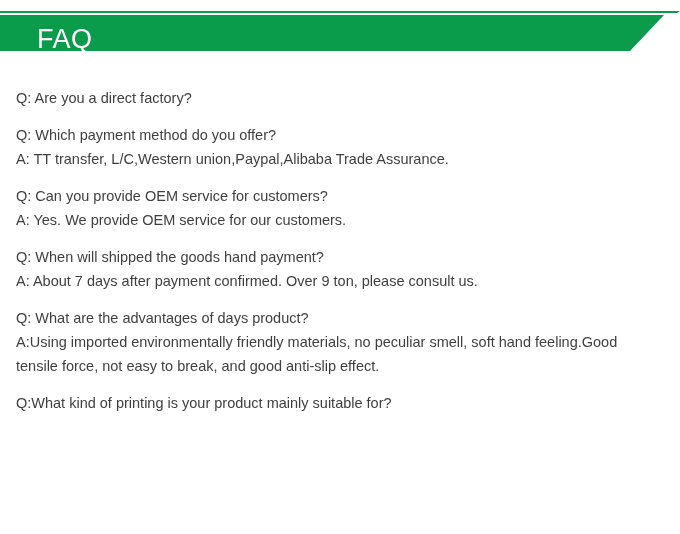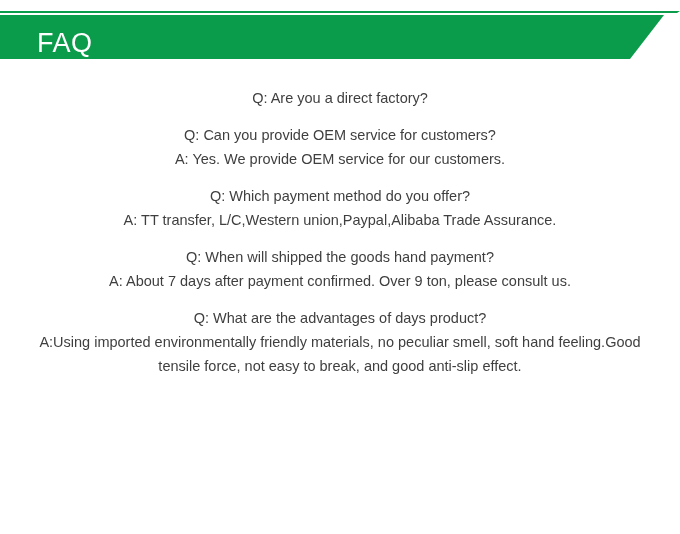--- a/index.html
+++ b/index.html
@@ -24,43 +24,42 @@
     height: 2px;
     background: #0a9b4b;
     clip-path: polygon(0 0, 100% 0, calc(100% - 3px) 100%, 0 100%);
   }
   
   .banner {
     position: absolute;
     top: 15px;
     left: 0;
     width: 664px;
-    height: 44px;
+    height: 36px;
     background: #0a9b4b;
     clip-path: polygon(0 0, 100% 0, calc(100% - 34px) 100%, 0 100%);
     display: flex;
     align-items: center;
     box-sizing: border-box;
     padding-top: 12px;
   }
   .banner-title {
     color: #ffffff;
     font-size: 27px;
     font-weight: 400;
     padding-left: 37px;
     letter-spacing: 0.5px;
     line-height: 1;
   }
   
   .content {
     position: absolute;
     top: 86px;
-    left: 10px;
+    left: 16px;
     width: 660px;
-    text-align: center;
   }
   .qa-block {
     margin-bottom: 13px;
   }
   .qa-q, .qa-a {
     font-size: 14.5px;
     line-height: 24px;
     color: #3f3f3f;
     white-space: pre-wrap;
   }
@@ -76,37 +75,38 @@
     <span class="banner-title">FAQ</span>
   </div>
 
   <div class="content">
 
     <div class="qa-block">
       <div class="qa-q">Q: Are you a direct factory?</div>
     </div>
 
     <div class="qa-block">
-      <div class="qa-q">Q: Can you provide OEM service for customers?</div>
-      <div class="qa-a">A: Yes. We provide OEM service for our customers.</div>
+      <div class="qa-q">Q: Which payment method do you offer?</div>
+      <div class="qa-a">A: TT transfer, L/C,Western union,Paypal,Alibaba Trade Assurance.</div>
     </div>
 
     <div class="qa-block">
-      <div class="qa-q">Q: Which payment method do you offer?</div>
-      <div class="qa-a">A: TT transfer, L/C,Western union,Paypal,Alibaba Trade Assurance.</div>
+      <div class="qa-q">Q: Can you provide OEM service for customers?</div>
+      <div class="qa-a">A: Yes. We provide OEM service for our customers.</div>
     </div>
 
     <div class="qa-block">
       <div class="qa-q">Q: When will shipped the goods hand payment?</div>
       <div class="qa-a">A: About 7 days after payment confirmed. Over 9 ton, please consult us.</div>
     </div>
 
     <div class="qa-block">
       <div class="qa-q">Q: What are the advantages of days product?</div>
       <div class="qa-a">A:Using imported environmentally friendly materials, no peculiar smell, soft hand feeling.Good
 tensile force, not easy to break, and good anti-slip effect.</div>
     </div>
 
     <div class="qa-block">
+      <div class="qa-q">Q:What kind of printing is your product mainly suitable for?</div>
     </div>
 
   </div>
 </div>
 
 </body></html>

